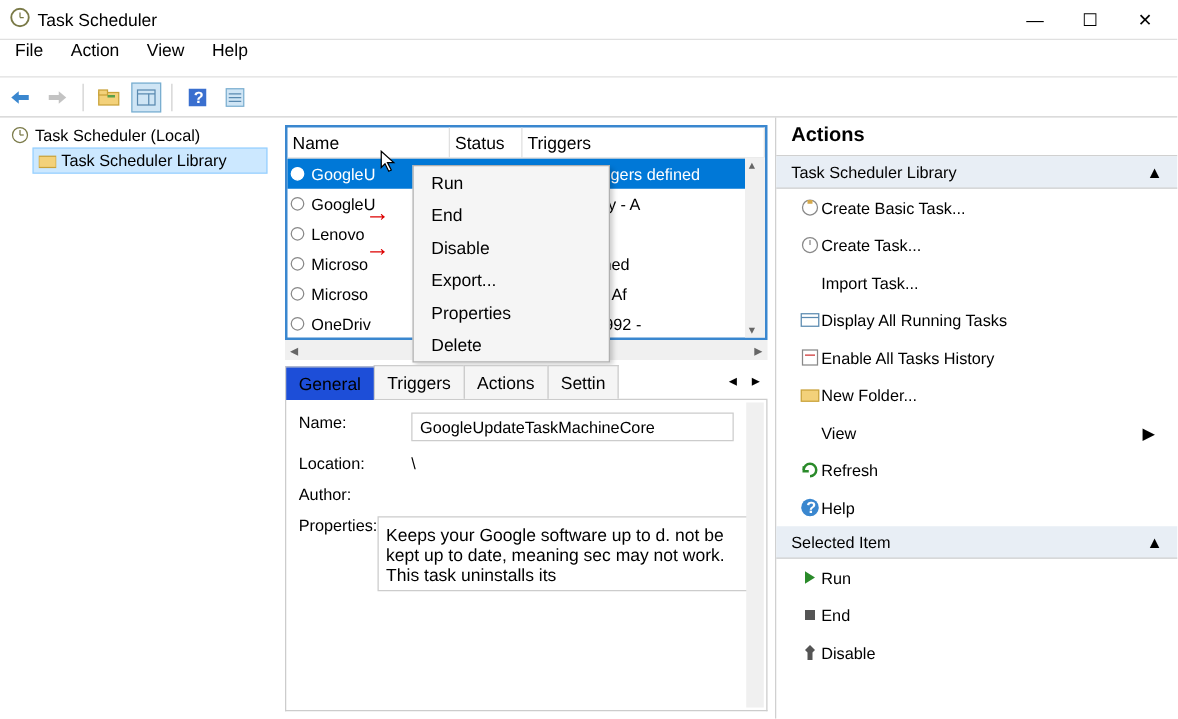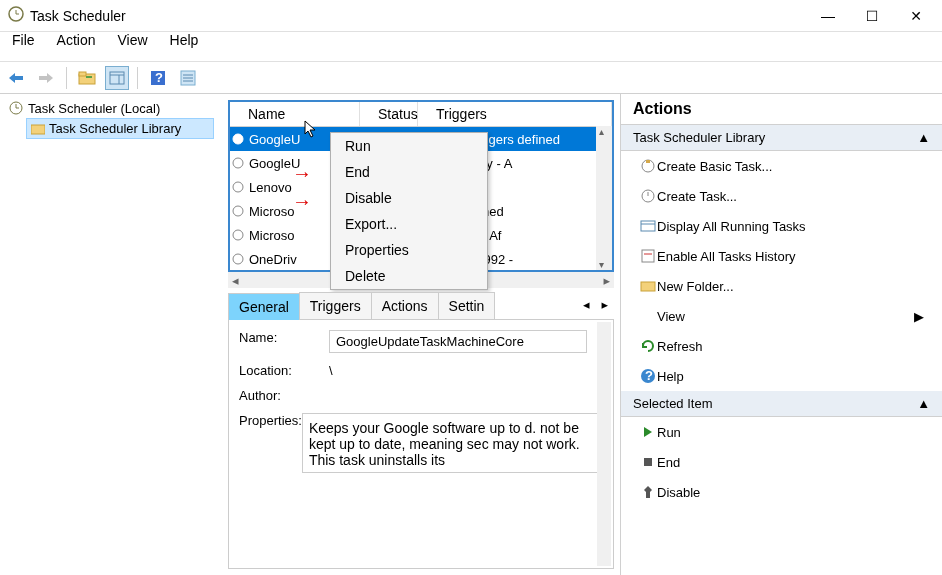--- a/index.html
+++ b/index.html
@@ -14,36 +14,36 @@
     .toolbar { height: 32px; display: flex; align-items: center; gap: 6px; padding: 0 4px; border-bottom: 1px solid #d0d0d0; }
     .tbtn { width: 24px; height: 24px; display:flex; align-items:center; justify-content:center; }
     .tsep { width: 1px; height: 22px; background: #d0d0d0; margin: 0 2px;}
     .maingrid { display: grid; grid-template-columns: 222px 398px 1fr; height: calc(575px - 94px); }
     .treepane { padding: 4px 8px; }
     .treeitem { display:flex; align-items:center; gap:4px; padding: 2px 0; font-size: 14px;}
     .treechild { margin-left: 18px; background: #cce8ff; padding: 2px 4px; border:1px solid #99d1ff;}
     .midpane { padding: 6px; display:flex; flex-direction:column; }
     .listwrap { border: 2px solid #3a87cf; position: relative; background:#fff; }
     .listhead { display:flex; border-bottom:1px solid #d0d0d0; }
-    .listhead div { padding: 4px 18px; font-size:14px; border-right:1px solid #e0e0e0;}
+    .listhead div { padding: 4px 4px; font-size:14px; border-right:1px solid #e0e0e0;}
     .col-name{ width:130px;} .col-status{width:58px;} .col-trig{flex:1;}
     .row { display:flex; align-items:center; height:24px; font-size:14px; }
     .row .rn{ width:130px; padding-left:1px; display:flex; align-items:center; gap:4px; overflow:hidden;}
     .row .rs{ width:58px; overflow:hidden;}
     .row .rt{ flex:1; padding-left:4px; overflow:hidden; white-space:nowrap;}
     .row.sel{ background:#0078d7; color:#fff;}
     .ctxmenu { position:absolute; top:30px; left:100px; width:158px; background:#f5f5f5; border:1px solid #b0b0b0; box-shadow:2px 2px 4px rgba(0,0,0,.2);}
     .ctxmenu div{ padding:5px 14px; font-size:14px;}
     .vscroll{ position:absolute; right:0; top:24px; bottom:0; width:16px; background:#f0f0f0;}
     .vscroll::before{content:'▴'; position:absolute; top:0; left:3px; font-size:10px; color:#666;}
     .vscroll::after{content:'▾'; position:absolute; bottom:0; left:3px; font-size:10px; color:#666;}
     .hscroll{ height:16px; background:#f0f0f0; display:flex; justify-content:space-between; padding:0 4px; align-items:center; color:#666;}
     .tabrow{ display:flex; border-bottom:1px solid #ccc; margin-top:4px; position:relative;}
     .tab{ padding:5px 10px; font-size:14px; border:1px solid #ccc; border-bottom:none; background:#f5f5f5; margin-right:-1px;}
-    .tab.active{ background:#7dd3fc; position:relative; top:1px;}
+    .tab.active{ background:#1d4ed8; position:relative; top:1px;}
     .tabnav{ margin-left:auto; display:flex;}
     .tabnav span{ padding:5px 6px;}
     .detailwrap{ border:1px solid #ccc; border-top:none; padding:10px; flex:1; position:relative;}
     .detailrow{ display:flex; margin-bottom:10px; font-size:14px;}
     .detailrow .lbl{ width:90px;}
     .detailrow .val{ flex:1; border:1px solid #ccc; padding:3px 6px; margin-right:16px;}
     .desc{ border:1px solid #ccc; padding:6px; height:60px; font-size:14px; }
     .dvscroll{ position:absolute; right:2px; top:2px; bottom:2px; width:14px; background:#f0f0f0;}
     .actpane{ border-left:1px solid #d0d0d0;}
     .acthead{ padding:6px 12px; font-size:16px; font-weight:600; border-bottom:1px solid #d0d0d0;}
@@ -291,20 +291,24 @@
     <div class="actitem">
         <span class="aicon">
           <svg width="16" height="16">
             <circle cx="8" cy="8" r="6" fill="none" stroke="#888"></circle>
             <line x1="8" y1="8" x2="8" y2="4" stroke="#888"></line>
           </svg>
         </span>
         <span>Create Task...</span>
       </div>
     <div class="actitem">
+        <span class="aicon"></span>
+        <span>Import Task...</span>
+      </div>
+    <div class="actitem">
         <span class="aicon">
           <svg width="16" height="16">
             <rect x="1" y="3" width="14" height="10" fill="none" stroke="#5a8ab0"></rect>
             <line x1="1" y1="6" x2="15" y2="6" stroke="#5a8ab0"></line>
           </svg>
         </span>
         <span>Display All Running Tasks</span>
       </div>
     <div class="actitem">
         <span class="aicon">

